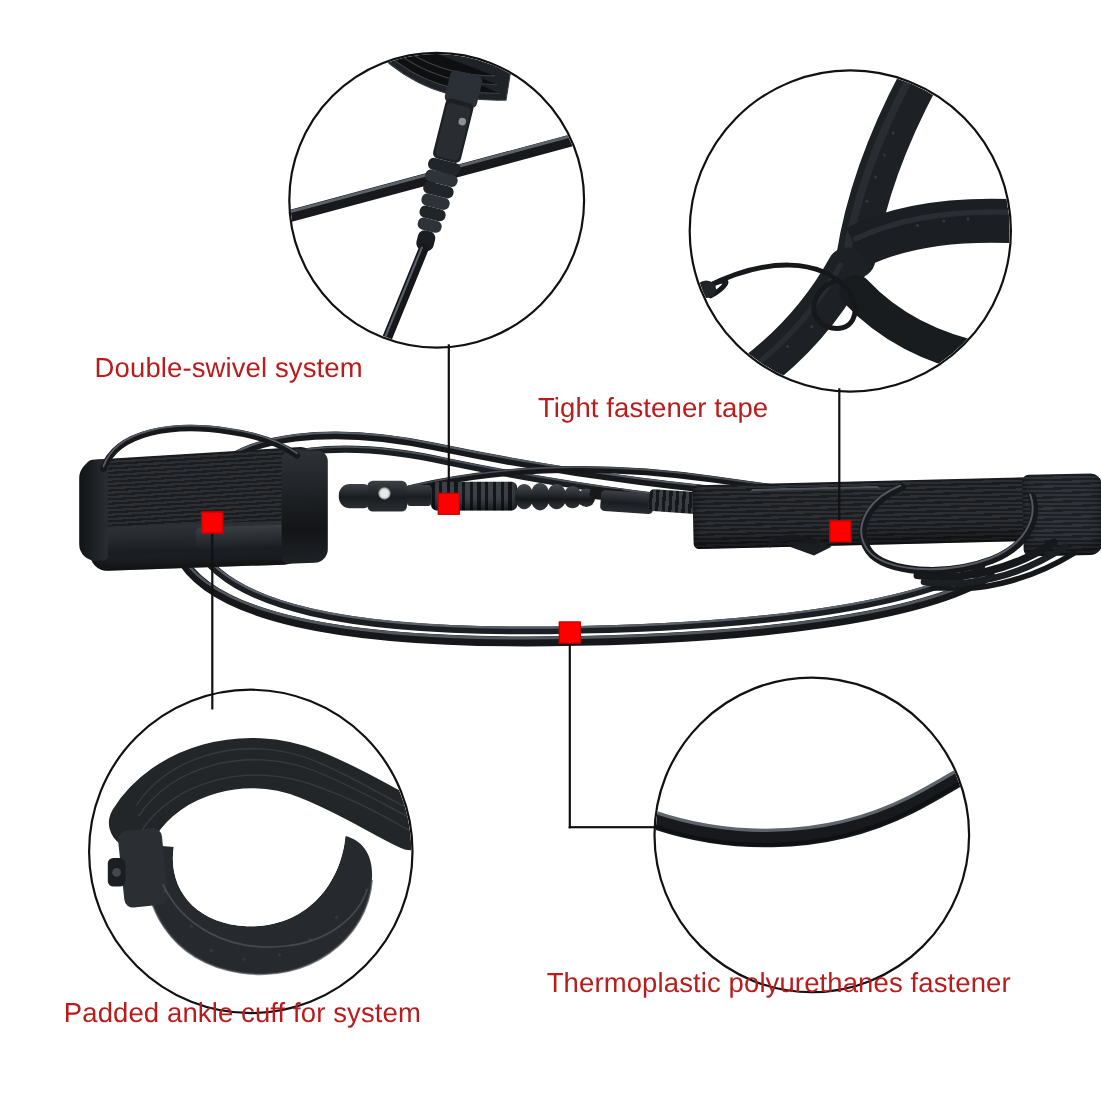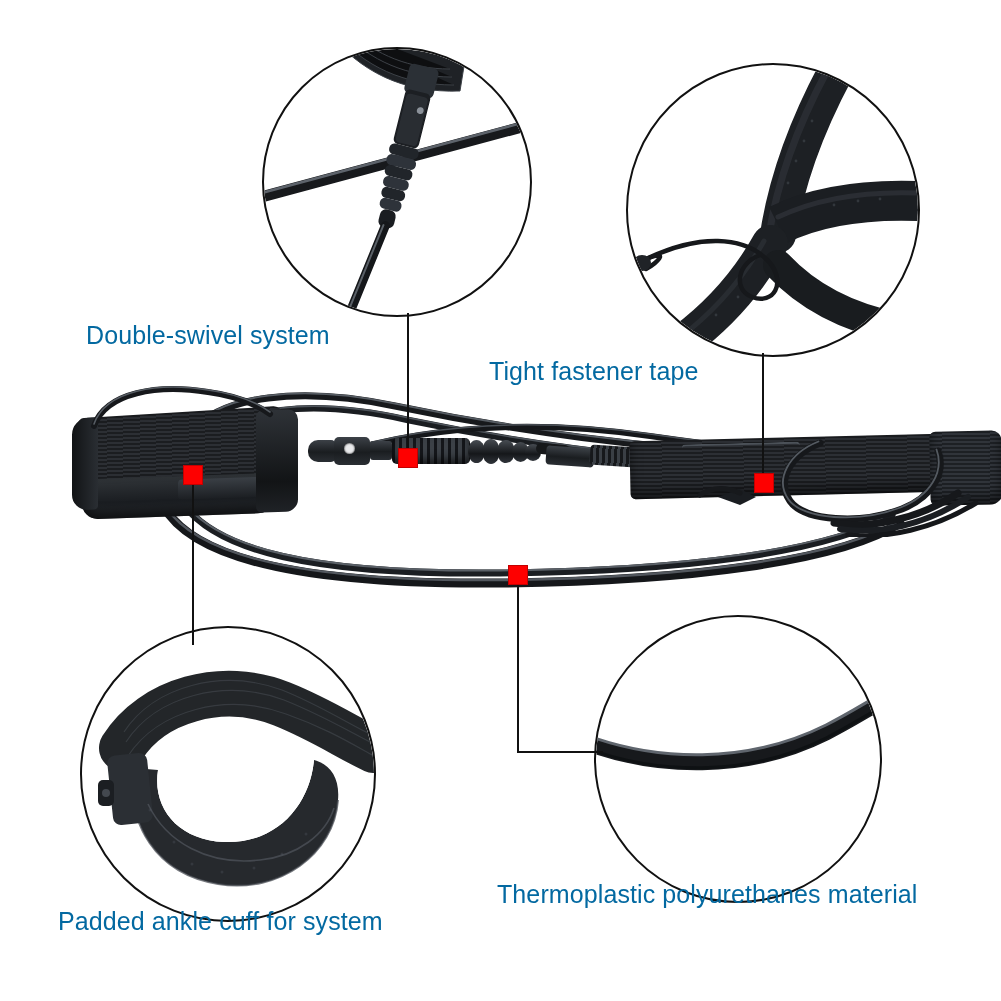--- a/index.html
+++ b/index.html
@@ -27,21 +27,21 @@
   .callout-inner {
     position: absolute;
     inset: 0;
     border-radius: 50%;
     overflow: hidden;
   }
 
   
   .feature-label {
     position: absolute;
-    color: #0369a1;
+    color: #b91c1c;
     font-size: 25px;
     line-height: 1.1;
     letter-spacing: 0.1px;
     white-space: nowrap;
   }
 
   
   .marker {
     position: absolute;
     width: 20px;
@@ -371,15 +371,15 @@
   <div class="marker" style="left:754px; top:473px;"></div>
   <div class="marker" style="left:183px; top:465px;"></div>
   <div class="marker" style="left:508px; top:565px;"></div>
 
   <div class="feature-label" style="left:86px; top:322px;">Double-swivel system</div>
 
   <div class="feature-label" style="left:489px; top:358px;text-align:right;">Tight fastener tape</div>
 
   <div class="feature-label" style="left:58px; top:908px;">Padded ankle cuff for system</div>
 
-  <div class="feature-label" style="left:497px; top:881px;">Thermoplastic polyurethanes material</div>
+  <div class="feature-label" style="left:497px; top:881px;">Thermoplastic polyurethanes fastener</div>
 
 </div>
 
 </body></html>

